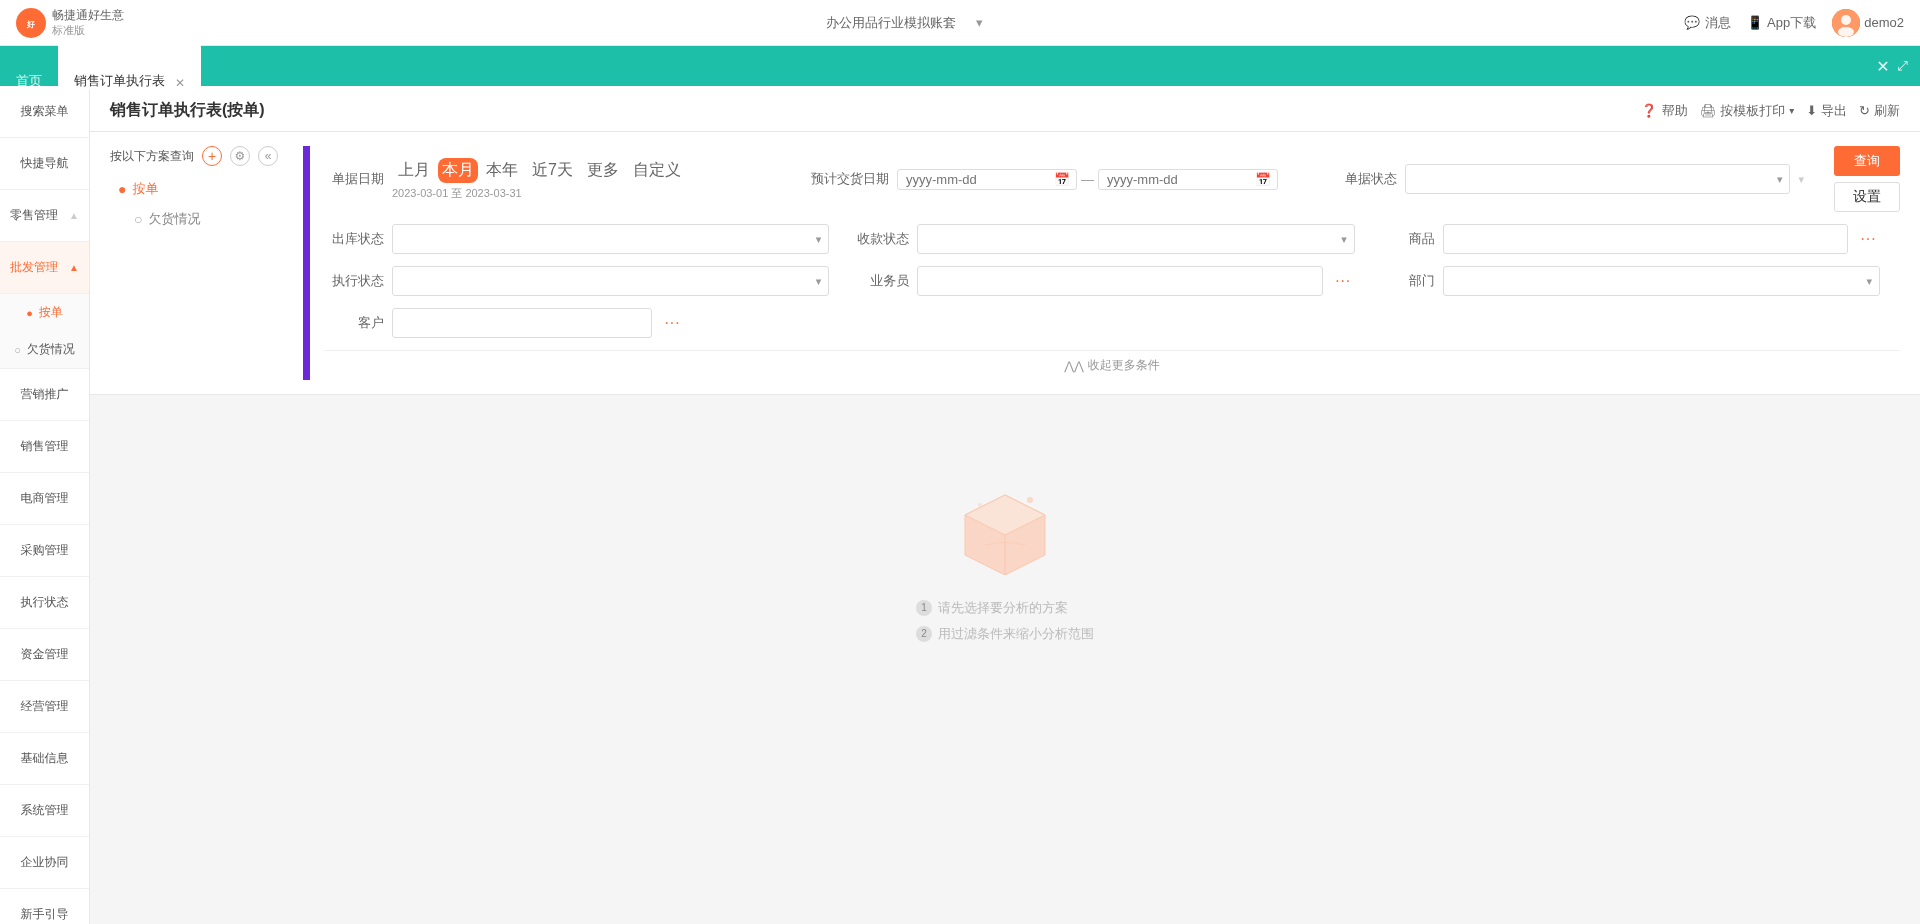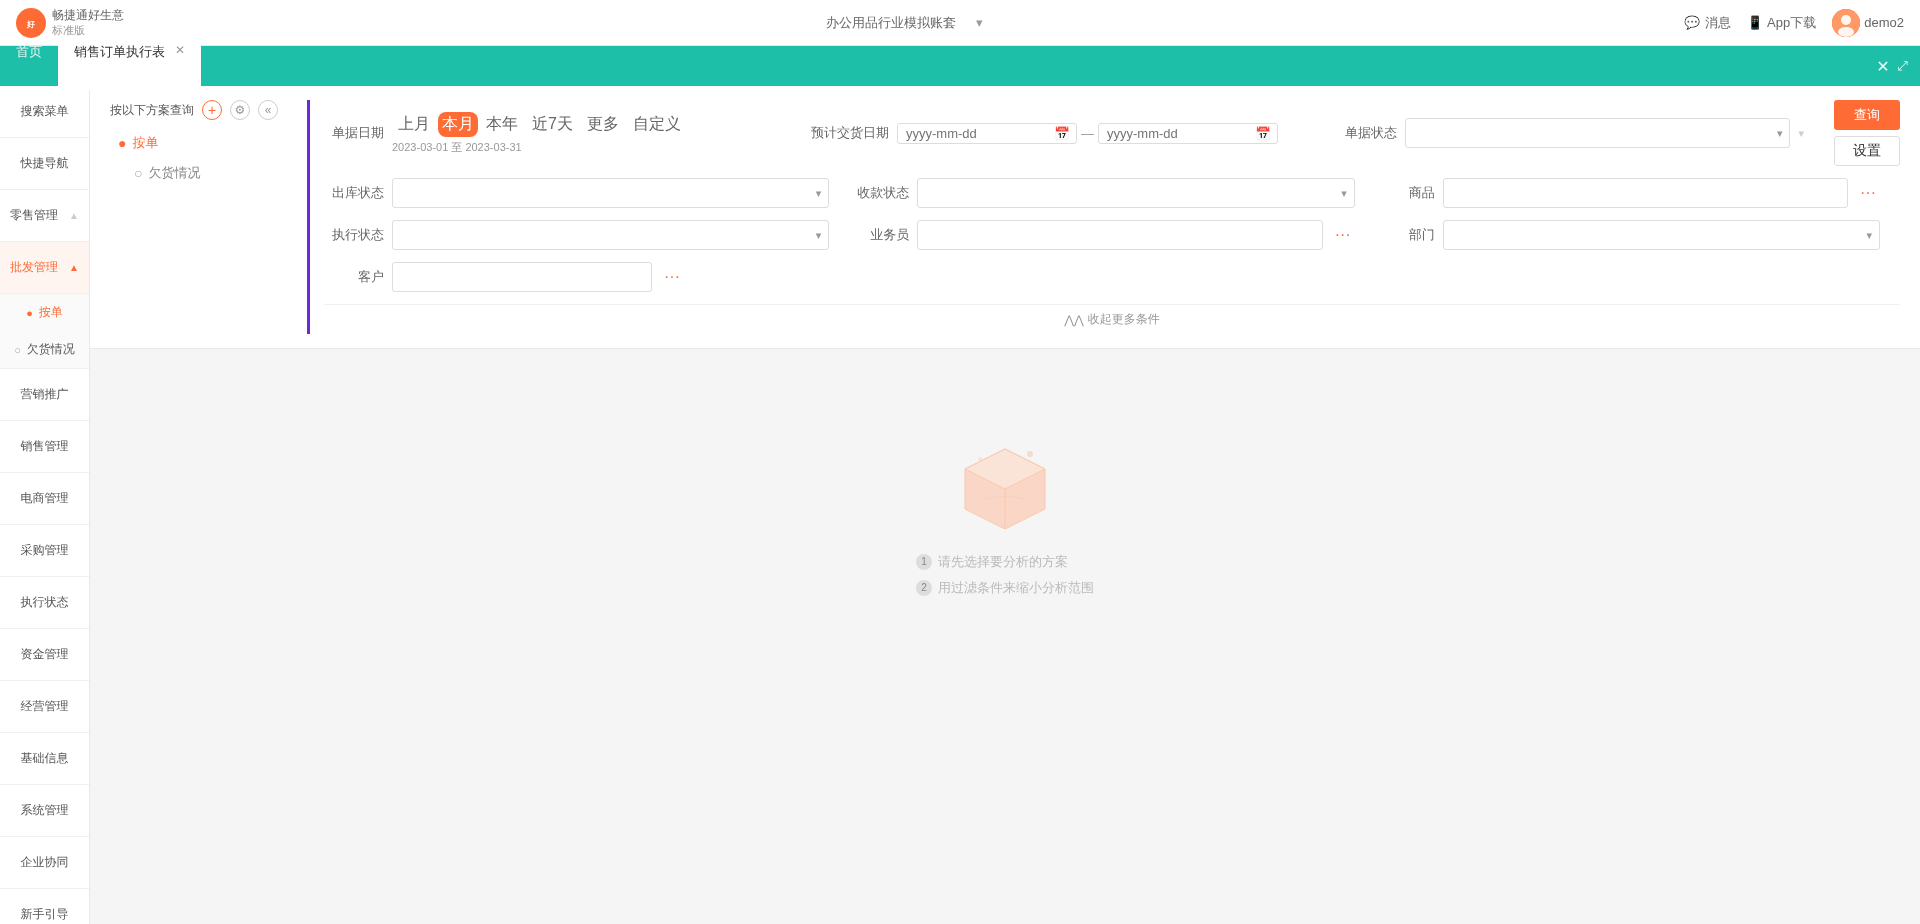--- a/index.html
+++ b/index.html
@@ -30,21 +30,21 @@
       height: 40px;
       background: #1ebfa8;
       display: flex;
       align-items: center;
       padding: 0 0;
       flex-shrink: 0;
     }
     .tab-item {
       height: 47px;
       display: flex;
-      align-items: flex-start;
+      align-items: flex-end;
       padding: 0 16px;
       font-size: 13px;
       color: rgba(255,255,255,0.85);
       cursor: pointer;
       position: relative;
       gap: 6px;
     }
     .tab-item.active { background: #fff; color: #333; border-radius: 4px 4px 0 0; }
     .tab-close { font-size: 12px; color: #999; cursor: pointer; margin-left: 4px; }
     .tab-bar-right { margin-left: auto; display: flex; align-items: center; gap: 8px; padding-right: 12px; }
@@ -109,21 +109,21 @@
     
     .filter-panel {
       background: #fff;
       padding: 14px 20px;
       border-bottom: 1px solid #e8e8e8;
       display: flex;
       gap: 0;
     }
     .filter-left {
       width: 200px;
-      border-right: 3px solid #6d28d9;
+      border-right: 7px solid #6d28d9;
       padding-right: 4px;
       flex-shrink: 0;
     }
     .filter-left-header {
       display: flex;
       align-items: center;
       gap: 8px;
       margin-bottom: 8px;
       font-size: 13px;
       color: #333;
@@ -412,20 +412,41 @@
       <span>企业协同</span>
     </div>
     <div class="sidebar-item">
       <span>新手引导</span>
     </div>
 
   </div>
 
   <div class="content-area">
 
+    <div class="page-header">
+      <h1 class="page-title">销售订单执行表(按单)</h1>
+      <div class="page-header-actions">
+        <div class="page-action-btn">
+          <span>❓</span>
+          <span>帮助</span>
+        </div>
+        <div class="page-action-btn with-arrow">
+          <span>🖨</span>
+          <span>按模板打印</span>
+        </div>
+        <div class="page-action-btn">
+          <span>⬇</span>
+          <span>导出</span>
+        </div>
+        <div class="page-action-btn">
+          <span>↻</span>
+          <span>刷新</span>
+        </div>
+      </div>
+    </div>
 
     <div class="filter-panel">
 
       <div class="filter-left">
         <div class="filter-left-header">
           <span style="font-size:12px;color:#555;">按以下方案查询</span>
           <div class="add-btn">+</div>
           <div class="settings-btn">⚙</div>
           <div class="collapse-btn">«</div>
         </div>

